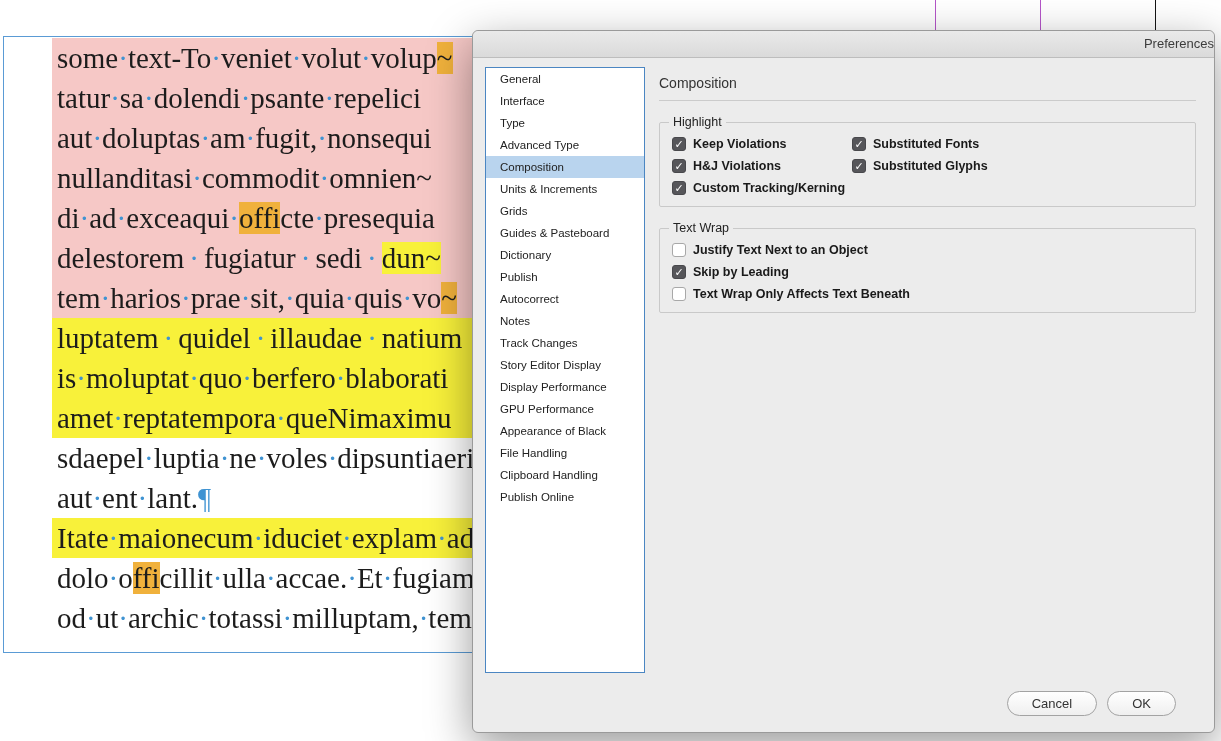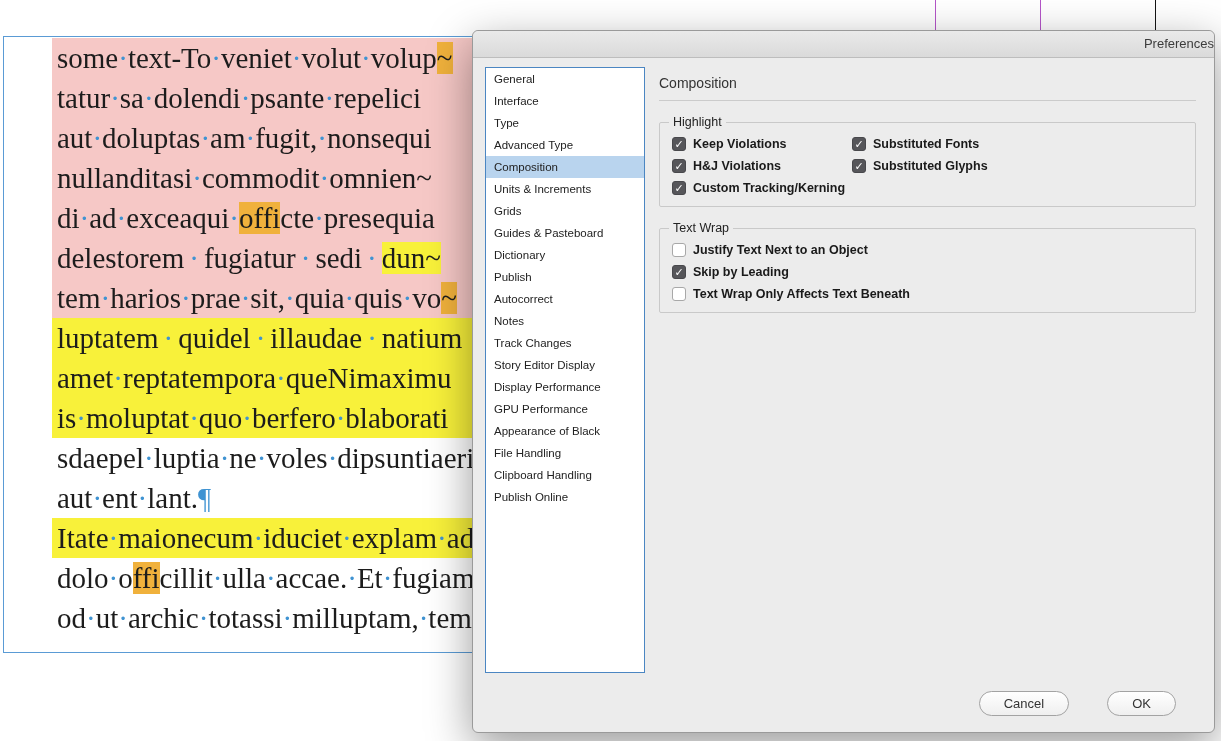--- a/index.html
+++ b/index.html
@@ -26,56 +26,56 @@
   
   .guide{position:absolute;top:0;width:1px;height:30px;}
 
   
   .dialog{position:absolute;left:472px;top:30px;width:741px;height:701px;background:#ececec;
     border:1px solid #9a9a9a;border-radius:6px;box-shadow:0 14px 45px rgba(0,0,0,.40);}
   .titlebar{height:26px;background:linear-gradient(#eaeaea,#dadada);border-bottom:1px solid #bdbdbd;
     border-radius:6px 6px 0 0;text-align:right;line-height:26px;font-size:13px;color:#3c3c3c;}
   .sidebar{position:absolute;left:12px;top:36px;width:158px;height:604px;background:#fff;
     border:1px solid #4b86c2;overflow:hidden;}
-  .side-item{height:22px;line-height:22px;padding-left:8px;font-size:11.5px;color:#222;white-space:nowrap;cursor:default;}
+  .side-item{height:22px;line-height:22px;padding-left:14px;font-size:11.5px;color:#222;white-space:nowrap;cursor:default;}
   .side-item.selected{background:var(--selection-blue);}
 
   .panel{position:absolute;left:186px;top:40px;right:18px;}
   .panel-heading{font-size:14px;color:#333;padding:4px 0 9px 0;border-bottom:1px solid #cbcbcb;}
   fieldset.group{border:1px solid #c9c9c9;border-radius:2px;margin:14px 0 0 0;padding:8px 21px 11px 12px;}
   fieldset.group legend{font-size:12.5px;color:#222;padding:0 4px;margin-left:-3px;}
   .cb-grid{display:grid;row-gap:8px;}
   .cb-grid.two{grid-template-columns:180px auto;}
   .cb-grid.one{grid-template-columns:auto;}
   .cb-row{display:flex;align-items:center;gap:7px;cursor:default;}
   .cb{width:14px;height:14px;border-radius:3px;flex:0 0 auto;box-sizing:border-box;
     background:#fff;border:1px solid #a8a8a8;color:#fff;font-size:11px;line-height:13px;text-align:center;}
   .cb.checked{background:#56565a;border-color:#48484c;}
   .cb-label{font-size:12.5px;font-weight:bold;color:#1a1a1a;white-space:nowrap;}
 
-  .btn-row{position:absolute;right:38px;bottom:16px;display:flex;gap:38px;justify-content:flex-end;}
+  .btn-row{position:absolute;right:38px;bottom:16px;display:flex;gap:10px;justify-content:flex-end;}
   .btn{height:25px;border-radius:13px;border:1px solid #a3a3a3;background:linear-gradient(#ffffff,#efefef);
     font-size:13px;color:#333;padding:0 24px;font-family:"Liberation Sans",sans-serif;cursor:default;}
 </style>
 </head>
 <body style="--pink: #f6c8c6; --yellow: #f8f13a; --amber: #f0b13c; --mark-blue: #3f93d2; --frame-blue: #5a9bd5; --selection-blue: #b9d4ee;">
 
 <div class="page">
   <div class="frame"></div>
   <div class="document">
       <div class="doc-line bg-pink"><span>some<span class="sp">·</span>text-To<span class="sp">·</span>veniet<span class="sp">·</span>volut<span class="sp">·</span>volup</span><span class="hl-orange">~</span></div>
       <div class="doc-line bg-pink"><span>tatur<span class="sp">·</span>sa<span class="sp">·</span>dolendi<span class="sp">·</span>psante<span class="sp">·</span>repelici</span></div>
       <div class="doc-line bg-pink"><span>aut<span class="sp">·</span>doluptas<span class="sp">·</span>am<span class="sp">·</span>fugit,<span class="sp">·</span>nonsequi</span></div>
       <div class="doc-line bg-pink"><span>nullanditasi<span class="sp">·</span>commodit<span class="sp">·</span>omnien~</span></div>
       <div class="doc-line bg-pink"><span>di<span class="sp">·</span>ad<span class="sp">·</span>exceaqui<span class="sp">·</span></span><span class="hl-orange">offi</span><span>cte<span class="sp">·</span>presequia</span></div>
       <div class="doc-line bg-pink wide"><span>delestorem<span class="sp">·</span>fugiatur<span class="sp">·</span>sedi<span class="sp">·</span></span><span class="hl-yellow">dun~</span></div>
       <div class="doc-line bg-pink"><span>tem<span class="sp">·</span>harios<span class="sp">·</span>prae<span class="sp">·</span>sit,<span class="sp">·</span>quia<span class="sp">·</span>quis<span class="sp">·</span>vo</span><span class="hl-orange">~</span></div>
       <div class="doc-line bg-yellow wide"><span>luptatem<span class="sp">·</span>quidel<span class="sp">·</span>illaudae<span class="sp">·</span>natium</span></div>
+      <div class="doc-line bg-yellow"><span>is<span class="sp">·</span>moluptat<span class="sp">·</span>quo<span class="sp">·</span>berfero<span class="sp">·</span>blaborati</span></div>
       <div class="doc-line bg-yellow"><span>amet<span class="sp">·</span>reptatempora<span class="sp">·</span>queNimaximu</span></div>
-      <div class="doc-line bg-yellow"><span>is<span class="sp">·</span>moluptat<span class="sp">·</span>quo<span class="sp">·</span>berfero<span class="sp">·</span>blaborati</span></div>
       <div class="doc-line"><span>sdaepel<span class="sp">·</span>luptia<span class="sp">·</span>ne<span class="sp">·</span>voles<span class="sp">·</span>dipsuntiaeri</span></div>
       <div class="doc-line"><span>aut<span class="sp">·</span>ent<span class="sp">·</span>lant.</span><span class="hl-mark">¶</span></div>
       <div class="doc-line bg-yellow"><span>Itate<span class="sp">·</span>maionecum<span class="sp">·</span>iduciet<span class="sp">·</span>explam<span class="sp">·</span>adi</span></div>
       <div class="doc-line"><span>dolo<span class="sp">·</span>o</span><span class="hl-orange">ffi</span><span>cillit<span class="sp">·</span>ulla<span class="sp">·</span>accae.<span class="sp">·</span>Et<span class="sp">·</span>fugiam,</span></div>
       <div class="doc-line"><span>od<span class="sp">·</span>ut<span class="sp">·</span>archic<span class="sp">·</span>totassi<span class="sp">·</span>milluptam,<span class="sp">·</span>tem</span><span class="hl-mark">#</span></div>
     </div>
 </div>
 
 <div id="guides">
     <div class="guide" style="left: 935px; background: rgb(180, 85, 200);"></div>

